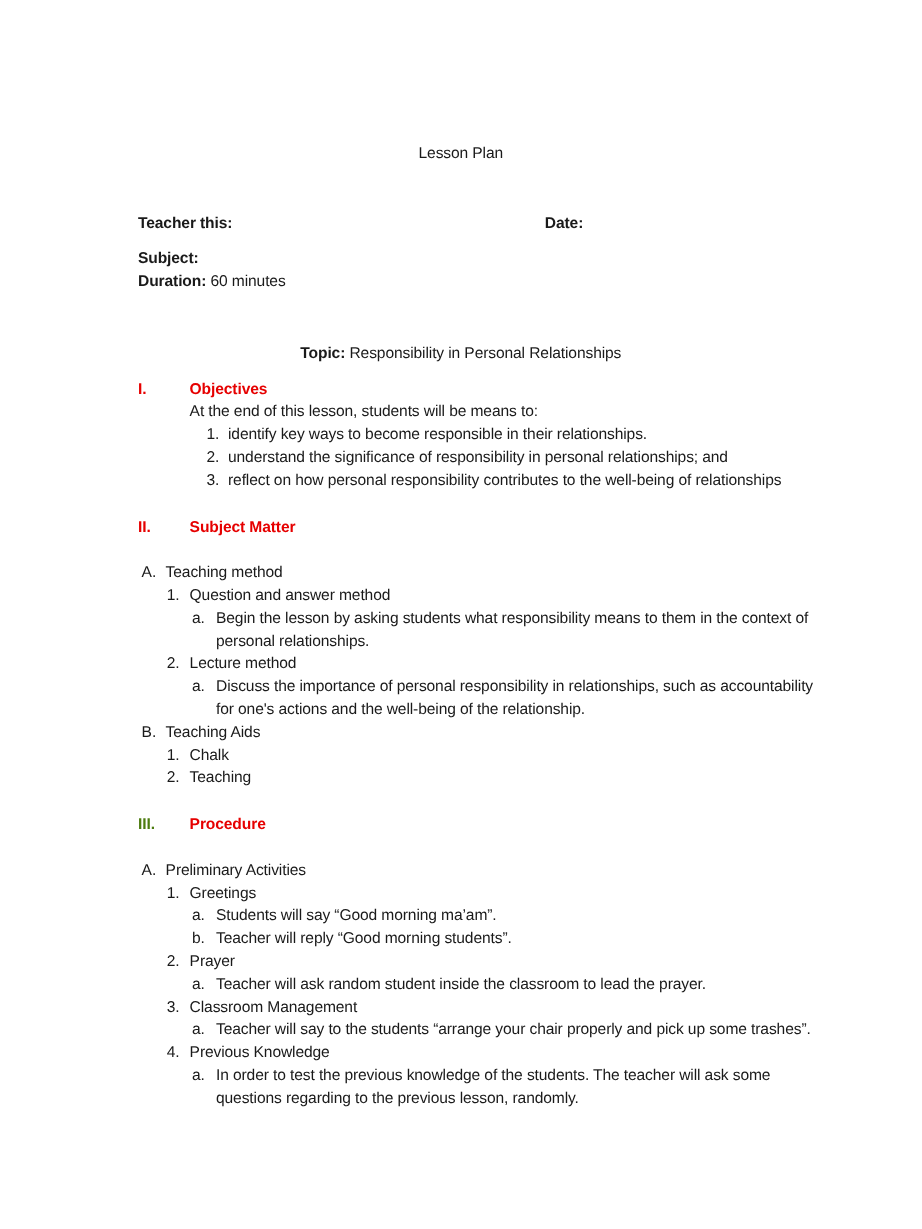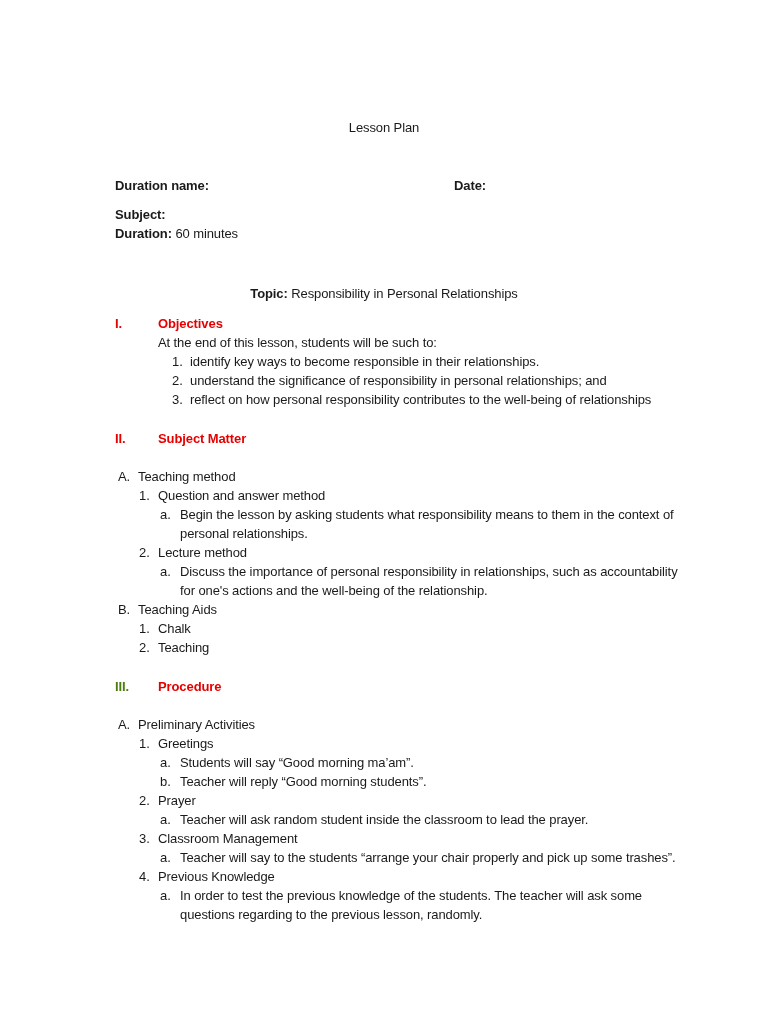--- a/index.html
+++ b/index.html
@@ -61,42 +61,42 @@
 </style>
 </head>
 <body>
 
 <div class="page">
 
   <div class="centered">Lesson Plan</div>
 
   <div class="header-block">
     <div class="header-row">
-      <div class="header-col-left bold">Duration name:</div>
+      <div class="header-col-left bold">Teacher this:</div>
       <div class="bold">Date:</div>
     </div>
     <div class="header-row">
       <div class="header-col-left bold">Subject:</div>
       <div>
         <span class="bold">Duration:</span>
         <span>60 minutes</span>
       </div>
     </div>
   </div>
 
   <div class="centered topic-line">
     <span class="bold">Topic:</span>
     <span>Responsibility in Personal Relationships</span>
   </div>
 
   <div class="section-head">
     <span class="numeral" style="color: rgb(230, 0, 0);">I.</span>
     <span style="color: rgb(230, 0, 0);">Objectives</span>
   </div>
-  <div class="sec-intro">At the end of this lesson, students will be such to:</div>
+  <div class="sec-intro">At the end of this lesson, students will be means to:</div>
   <div class="obj-item">
     <span class="marker">1.</span>
     <span class="line-text">identify key ways to become responsible in their relationships.</span>
   </div>
   <div class="obj-item">
     <span class="marker">2.</span>
     <span class="line-text">understand the significance of responsibility in personal relationships; and</span>
   </div>
   <div class="obj-item">
     <span class="marker">3.</span>

